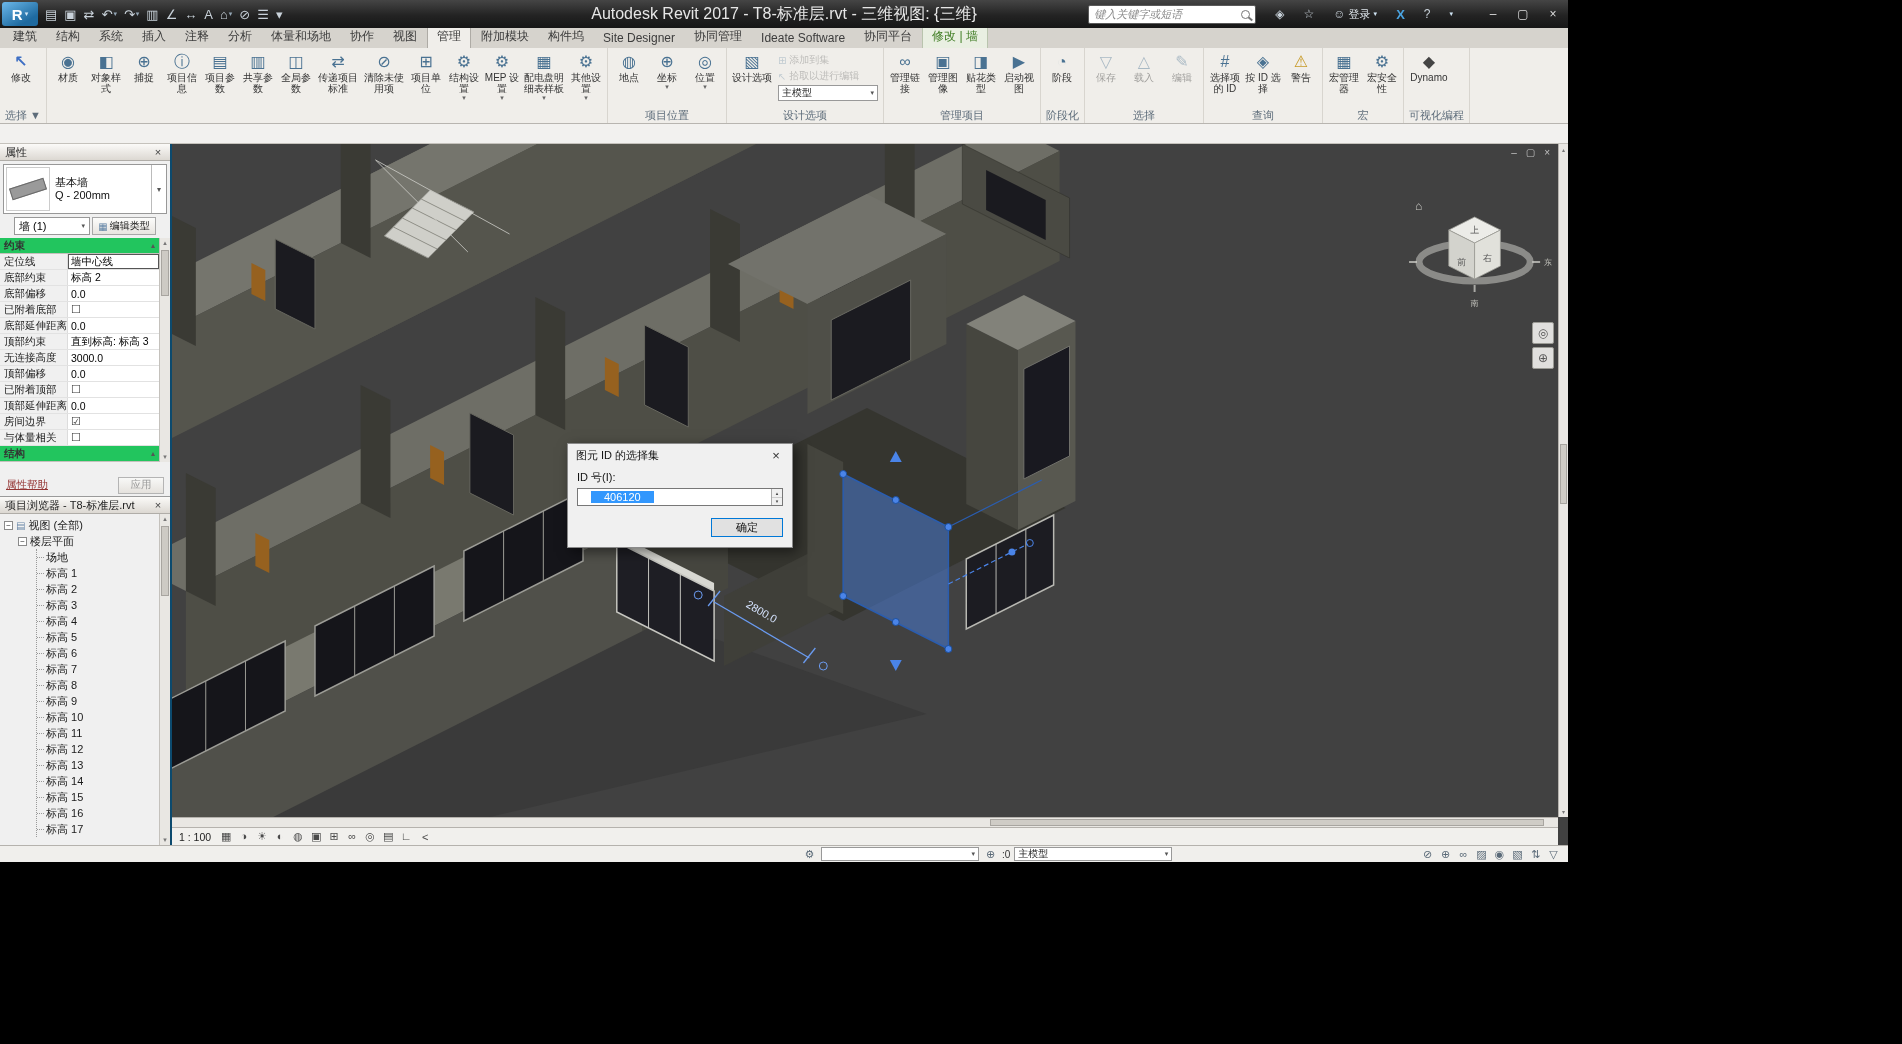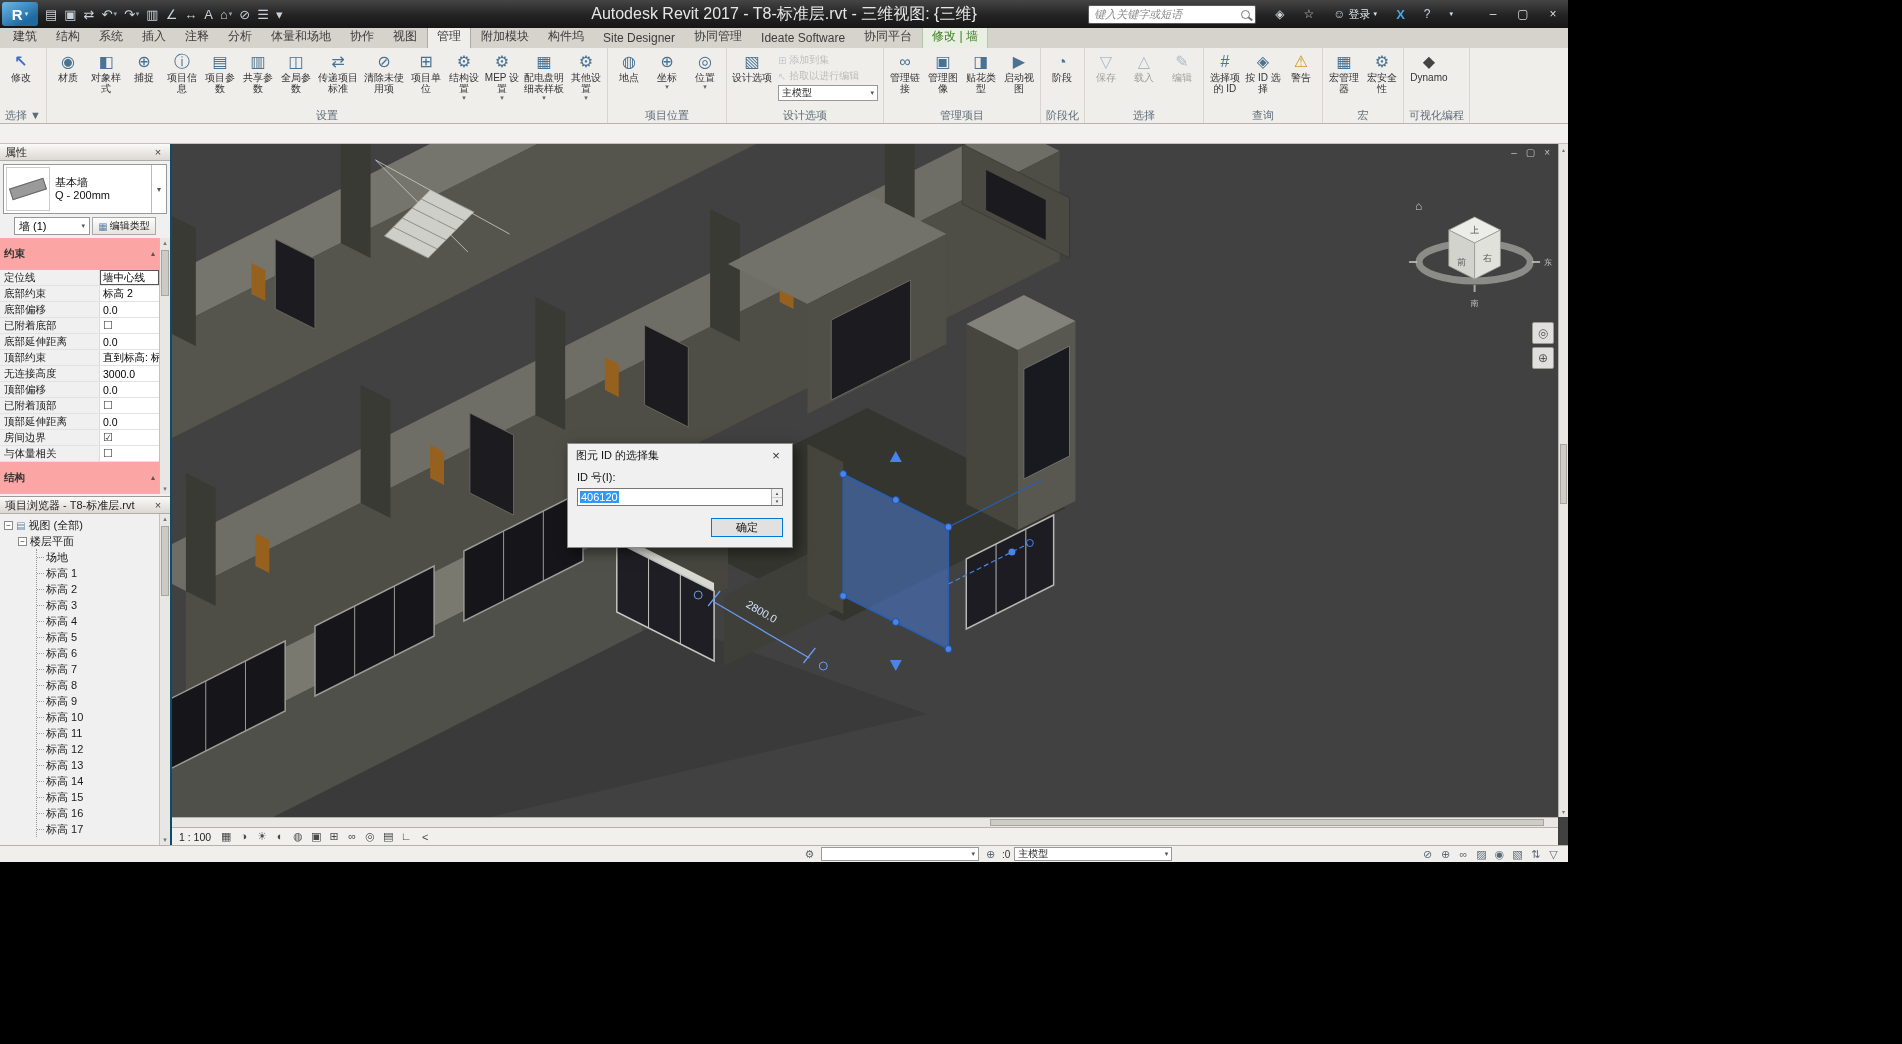--- a/index.html
+++ b/index.html
@@ -66,25 +66,25 @@
 .thumb{width:44px;height:44px;margin:2px;border:1px solid #ccc;background:#fff;position:relative;overflow:hidden}
 .wallgfx{position:absolute;left:3px;top:15px;width:36px;height:12px;background:#9a9a9a;border:1px solid #6a6a6a;transform:rotate(-18deg)}
 .tsel-text{flex:1;font-size:11px;line-height:13px;padding-left:3px;color:#111}
 .tsel-caret{width:15px;align-self:stretch;border-left:1px solid #bbb;display:flex;align-items:center;justify-content:center;font-size:8px;color:#555}
 .instrow{display:flex;margin:0 14px 2px;gap:2px;flex:0 0 auto}
 .instsel{flex:1;height:18px;background:#fff;border:1px solid #989898;display:flex;align-items:center;justify-content:space-between;font-size:11px;padding:0 4px}
 .edittype{width:64px;height:18px;border:1px solid #a8a8a8;background:linear-gradient(#fcfcfb,#e8e5e0);display:flex;align-items:center;justify-content:center;gap:2px;font-size:10px;color:#222}
 .edittype .ric{font-size:10px;color:#5a7ea2}
 .pgrid{position:relative;margin-top:1px;padding-right:11px;flex:0 0 auto}
 .prow{display:flex;height:16px;border-bottom:1px solid #e2e2e2;font-size:10.5px;align-items:stretch}
-.prow .pl{width:100px;padding-left:4px;color:#222;background:#f0f0f0;display:flex;align-items:center;border-right:1px solid #dcdcdc;white-space:nowrap;overflow:hidden}
+.prow .pl{width:68px;padding-left:4px;color:#222;background:#f0f0f0;display:flex;align-items:center;border-right:1px solid #dcdcdc;white-space:nowrap;overflow:hidden}
 .prow .pv{flex:1;display:flex;align-items:center;background:#fff;padding:0 3px;white-space:nowrap;overflow:hidden}
 .prow.focused .pv{outline:1px solid #555;outline-offset:-1px}
 .prow.check .pv{font-size:11px;color:#333}
-.pgroup{height:32px;background:#fca5a5;border-bottom:1px solid #c4c1bc;display:flex;align-items:center;padding:0 4px;font-size:10.5px;font-weight:bold;color:#333}
+.pgroup{height:16px;background:#22c55e;border-bottom:1px solid #c4c1bc;display:flex;align-items:center;padding:0 4px;font-size:10.5px;font-weight:bold;color:#333}
 .gcar{margin-left:auto;font-size:8px;color:#555}
 .pscroll{position:absolute;right:0;top:0;bottom:0;width:11px;background:#e9e7e3;border-left:1px solid #c4c1bc;font-size:7px;color:#777;display:flex;flex-direction:column;align-items:center;justify-content:space-between;padding:1px 0}
 .pscroll .thumbv{position:absolute;top:12px;left:1px;width:8px;height:46px;background:#cdcac4;border:1px solid #a8a5a0}
 .propfooter{margin-top:auto;height:22px;display:flex;align-items:center;justify-content:space-between;padding:0 6px;flex:0 0 auto}
 .prophelp{font-size:10.5px;color:#943634;text-decoration:underline}
 .applybtn{width:46px;height:17px;border:1px solid #b4b4b4;background:linear-gradient(#f8f8f7,#e5e2dd);font-size:10.5px;color:#9a9a9a;display:flex;align-items:center;justify-content:center}
 
 
 .tree{flex:1;padding:3px 12px 0 4px;font-size:11px;color:#1a1a1a;overflow:hidden}
 .trow{height:16px;display:flex;align-items:center;gap:3px;white-space:nowrap}
@@ -112,21 +112,21 @@
 .scalebtn{font-size:10.5px;color:#222;padding:0 4px;white-space:nowrap}
 .vb-ic{width:16px;text-align:center;font-size:11px;color:#4a4a4a}
 
 
 .dialog{position:absolute;left:395px;top:299px;width:226px;background:#f0f0f0;border:1px solid #8a8a8a;box-shadow:4px 4px 12px rgba(0,0,0,.5);font-size:11px;z-index:5}
 .dlg-title{height:22px;display:flex;align-items:center;padding-left:8px;color:#111}
 .dlg-x{margin-left:auto;width:32px;height:22px;display:flex;align-items:center;justify-content:center;font-size:13px;color:#333}
 .dlg-body{padding:4px 9px 10px;display:flex;flex-direction:column}
 .dlg-label{margin-bottom:3px;color:#111}
 .dlg-input{height:18px;background:#fff;border:1px solid #777;display:flex;align-items:center;position:relative;padding-right:12px}
-.dlg-selected{background:#3297fd;color:#fff;padding:0 1px;margin-left:2px}
+.dlg-selected{background:#3297fd;color:#fff;padding:0 13px;margin-left:13px}
 .spin{position:absolute;right:0;top:0;bottom:0;width:11px;border-left:1px solid #aaa;display:flex;flex-direction:column}
 .spin span{flex:1;font-size:5px;display:flex;align-items:center;justify-content:center;color:#444;background:#f0f0f0}
 .spin span:first-child{border-bottom:1px solid #ccc}
 .dlg-ok{margin:12px 0 0 auto;width:72px;height:19px;background:#e1e1e1;border:1px solid #0078d7;display:flex;align-items:center;justify-content:center;color:#111}
 
 
 .statusbar{height:17px;background:#f0efec;border-top:1px solid #b5b2ad;display:flex;align-items:center;font-size:11px;color:#333;padding:0 3px;gap:4px}
 .sb-gap{width:795px;flex:0 0 auto}
 .sb-ic{font-size:11px;color:#5a6a78;width:15px;text-align:center}
 .sb-combo{width:158px;height:14px;background:#fff;border:1px solid #999;display:flex;align-items:center;justify-content:space-between;padding:0 3px;font-size:10px;color:#222;flex:0 0 auto}
@@ -301,21 +301,20 @@
             <span class="ric" data-icon="panel-schedule-icon">▦</span>
             <span class="rlb">配电盘明细表样板</span>
             <span class="car" data-icon="caret-icon">▾</span>
           </div>
           <div class="rbtn">
             <span class="ric" data-icon="other-settings-icon">⚙</span>
             <span class="rlb">其他设置</span>
             <span class="car" data-icon="caret-icon">▾</span>
           </div>
         </div>
-      <div class="rlabel">设置</div>
     </div>
 
     <div class="rpanel">
       <div class="rbody">
 
       <div class="rbtn">
             <span class="ric" data-icon="location-icon">◍</span>
             <span class="rlb">地点</span>
           </div>
           <div class="rbtn">

